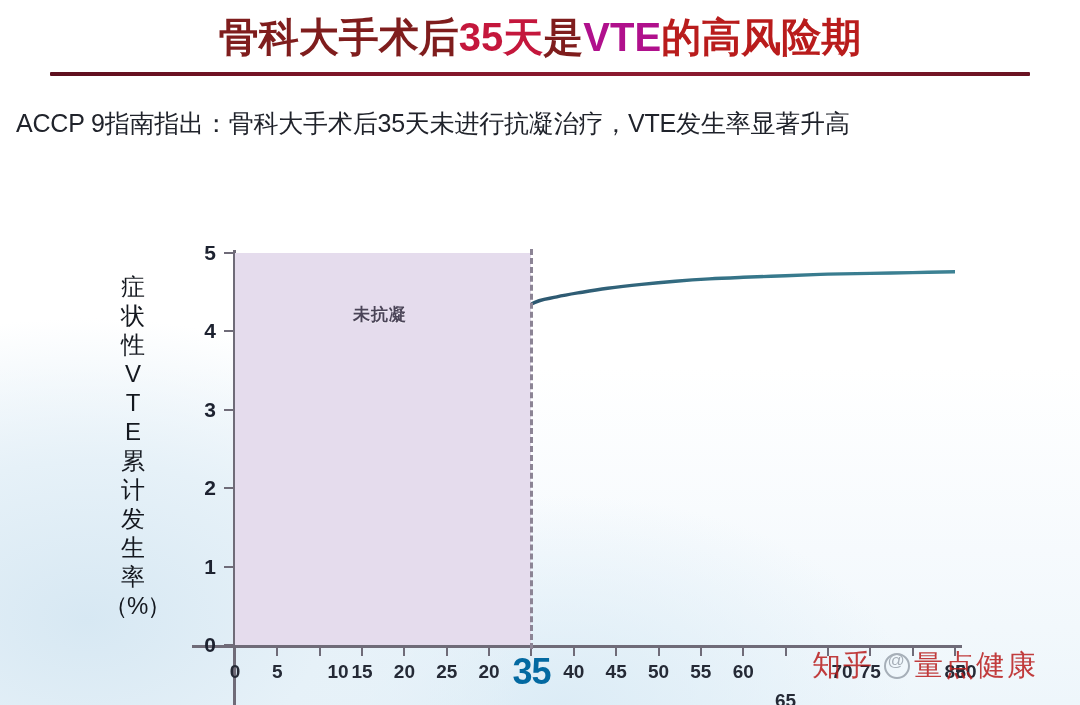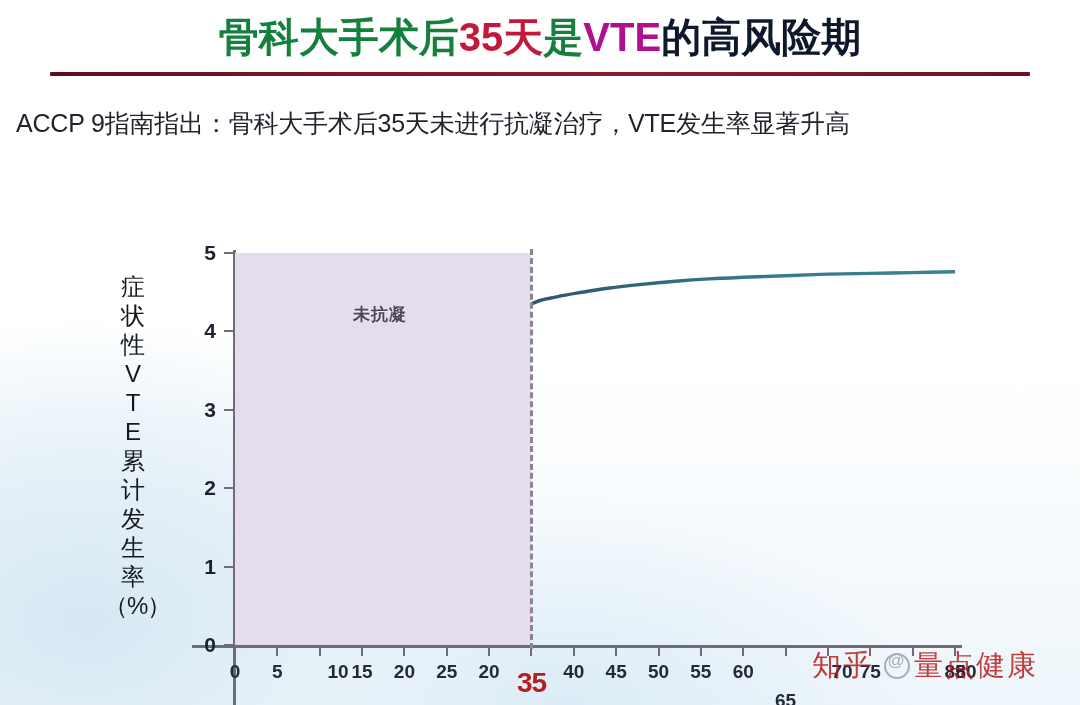--- a/index.html
+++ b/index.html
@@ -23,24 +23,24 @@
   }
   #page-title {
     font-size: 40px;
     font-weight: bold;
     letter-spacing: 0px;
     line-height: 50px;
     white-space: nowrap;
     text-shadow: 0 1px 0 rgba(255,255,255,0.65);
   }
   #page-title .seg { display: inline; }
-  .t-navy   { color: #15803d; margin-top: 20px; }
+  .t-navy   { color: #7f1d1d; margin-top: 20px; }
   .t-crim   { color: #c4173c; }
   .t-mag    { color: #b0108c; }
-  .t-plum   { color: #0f172a; }
+  .t-plum   { color: #b91c1c; }
   #title-rule {
     position: absolute; left: 50px; top: 72px;
     width: 980px; height: 4px;
     background: linear-gradient(90deg, #5d0f1e 0%, #7e1528 30%, #8d1a30 62%, #6a1322 100%);
     border-radius: 1px;
   }
 
   
   #subtitle {
     position: absolute; left: 16px; top: 106px;
@@ -113,21 +113,21 @@
     width: 2px; height: 11px; background: #6f6b78;
   }
   .x-label {
     position: absolute; top: 482px;
     width: 52px; margin-left: -26px;
     text-align: center;
     font-size: 19px; font-weight: bold; color: #252a36;
     line-height: 1;
   }
   .x-label.emph {
-    font-size: 28px; color: #b91c1c; top: 489px;
+    font-size: 36px; color: #0369a1; top: 474px;
     letter-spacing: -1px;
   }
 
   
   #y-axis-title {
     position: absolute;
     left: 104px; top: 92px;
     width: 58px;
     text-align: center;
     font-size: 24px;

